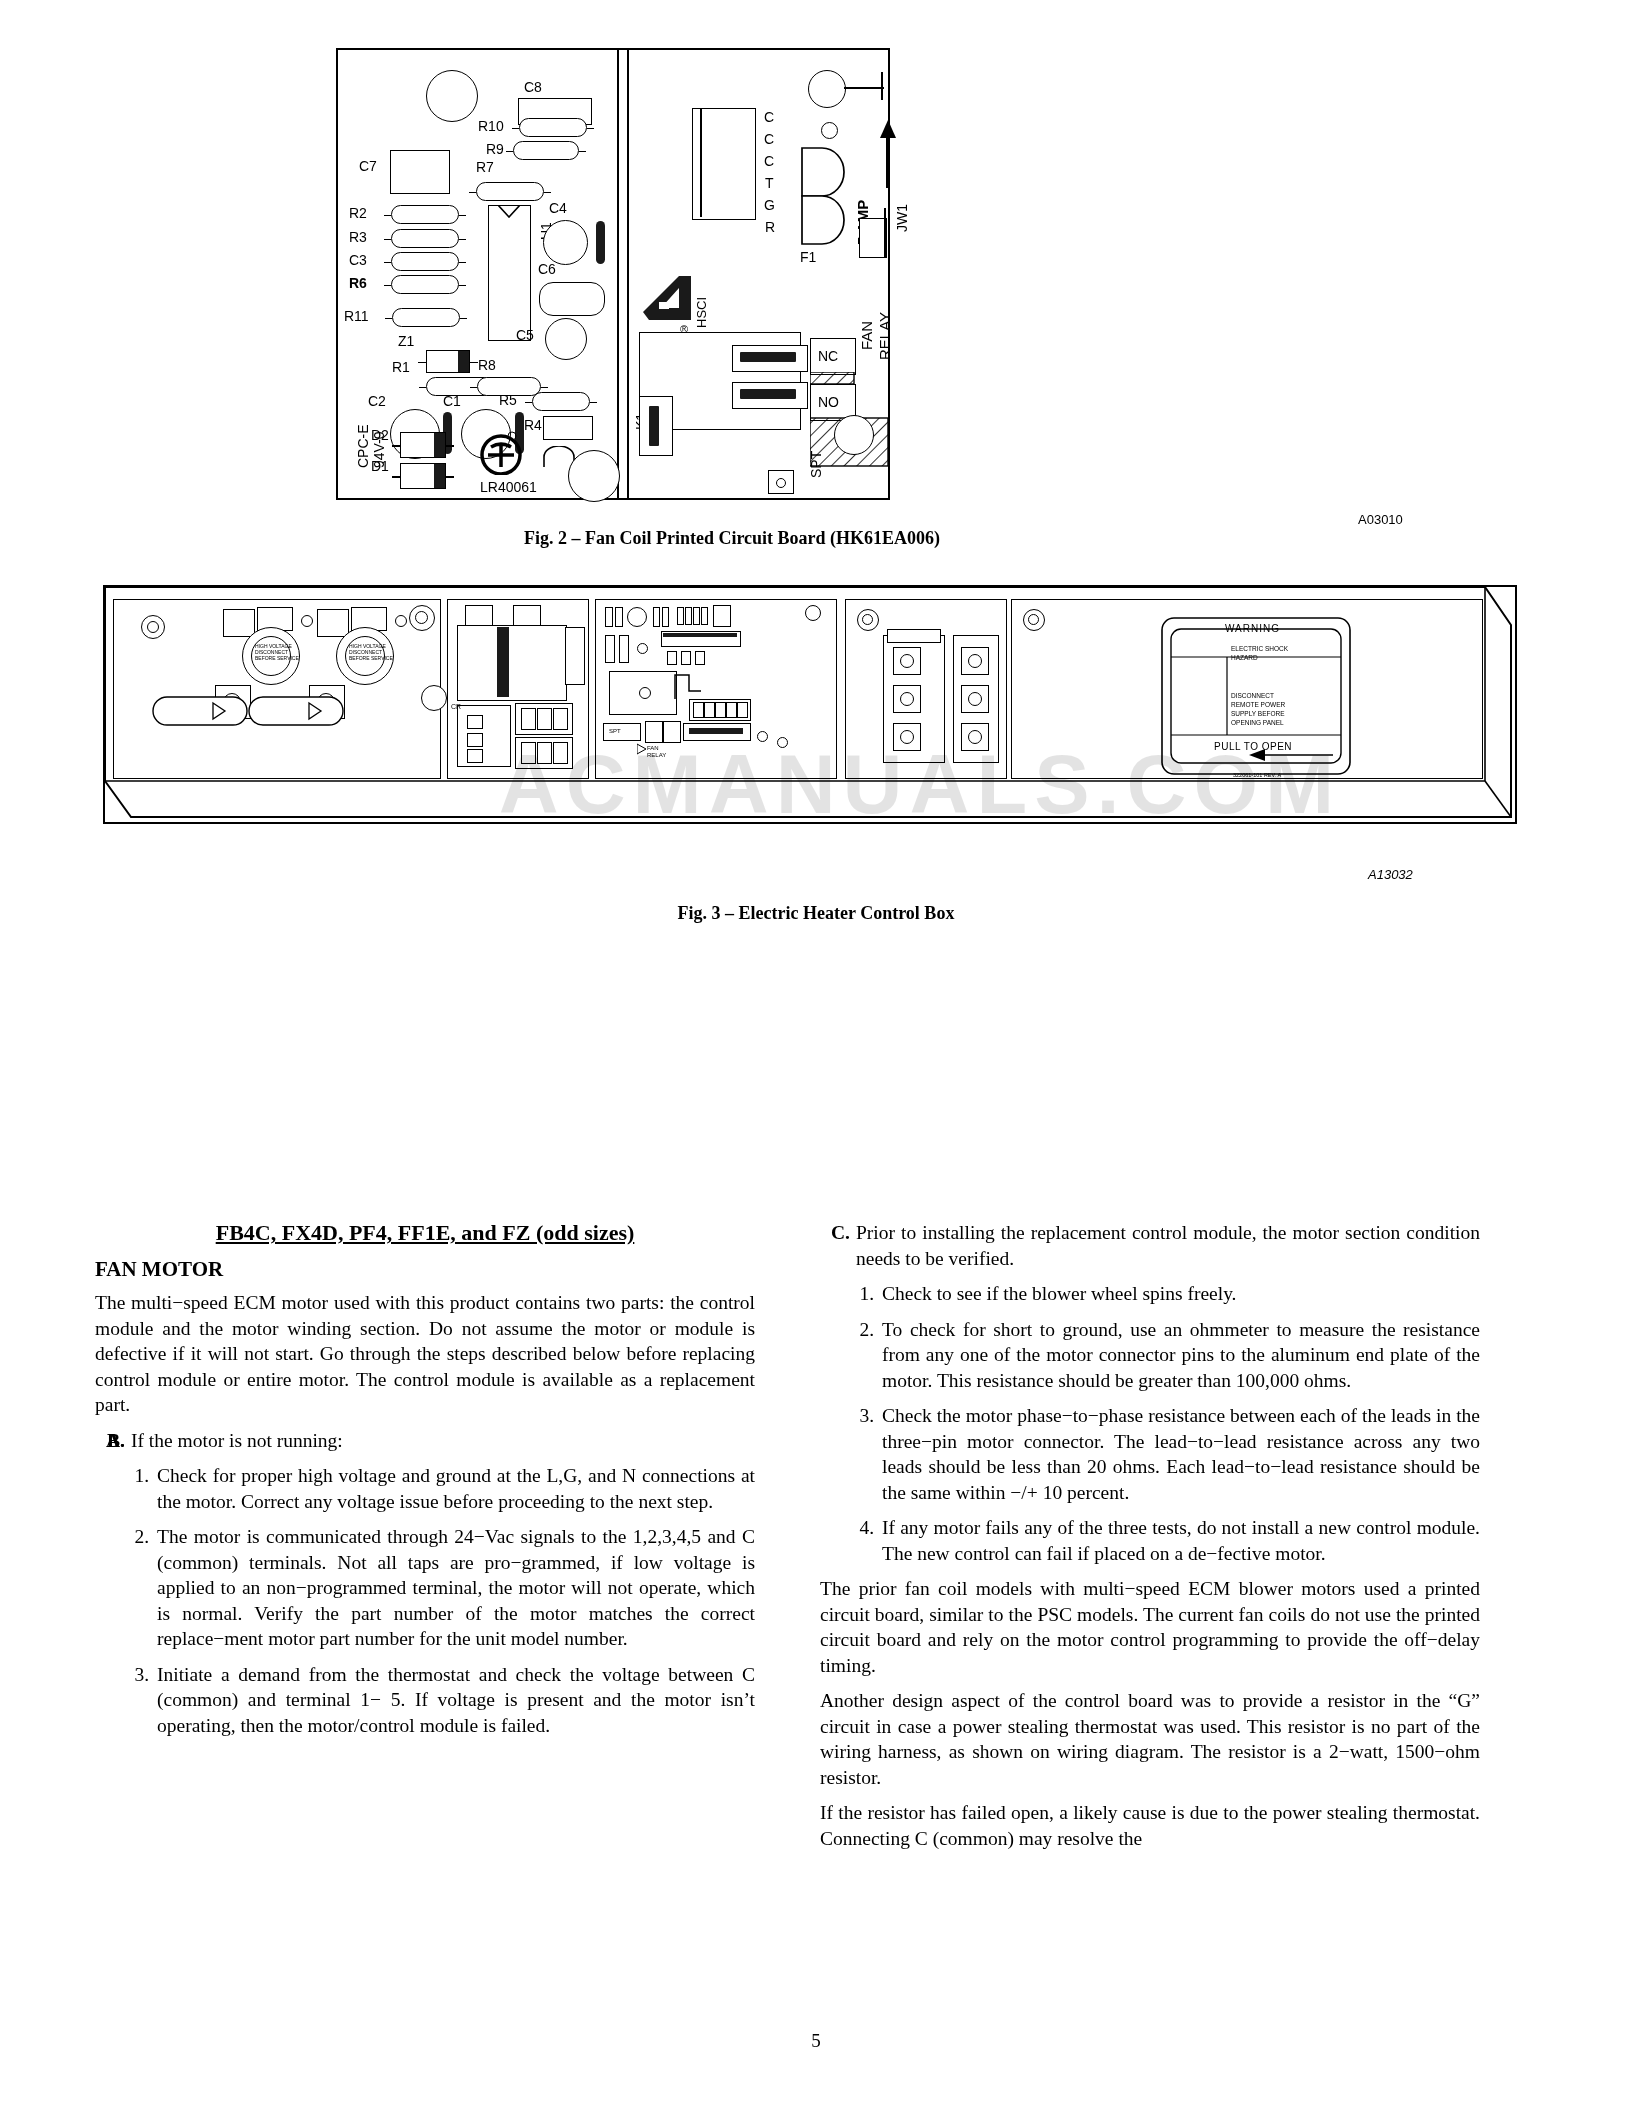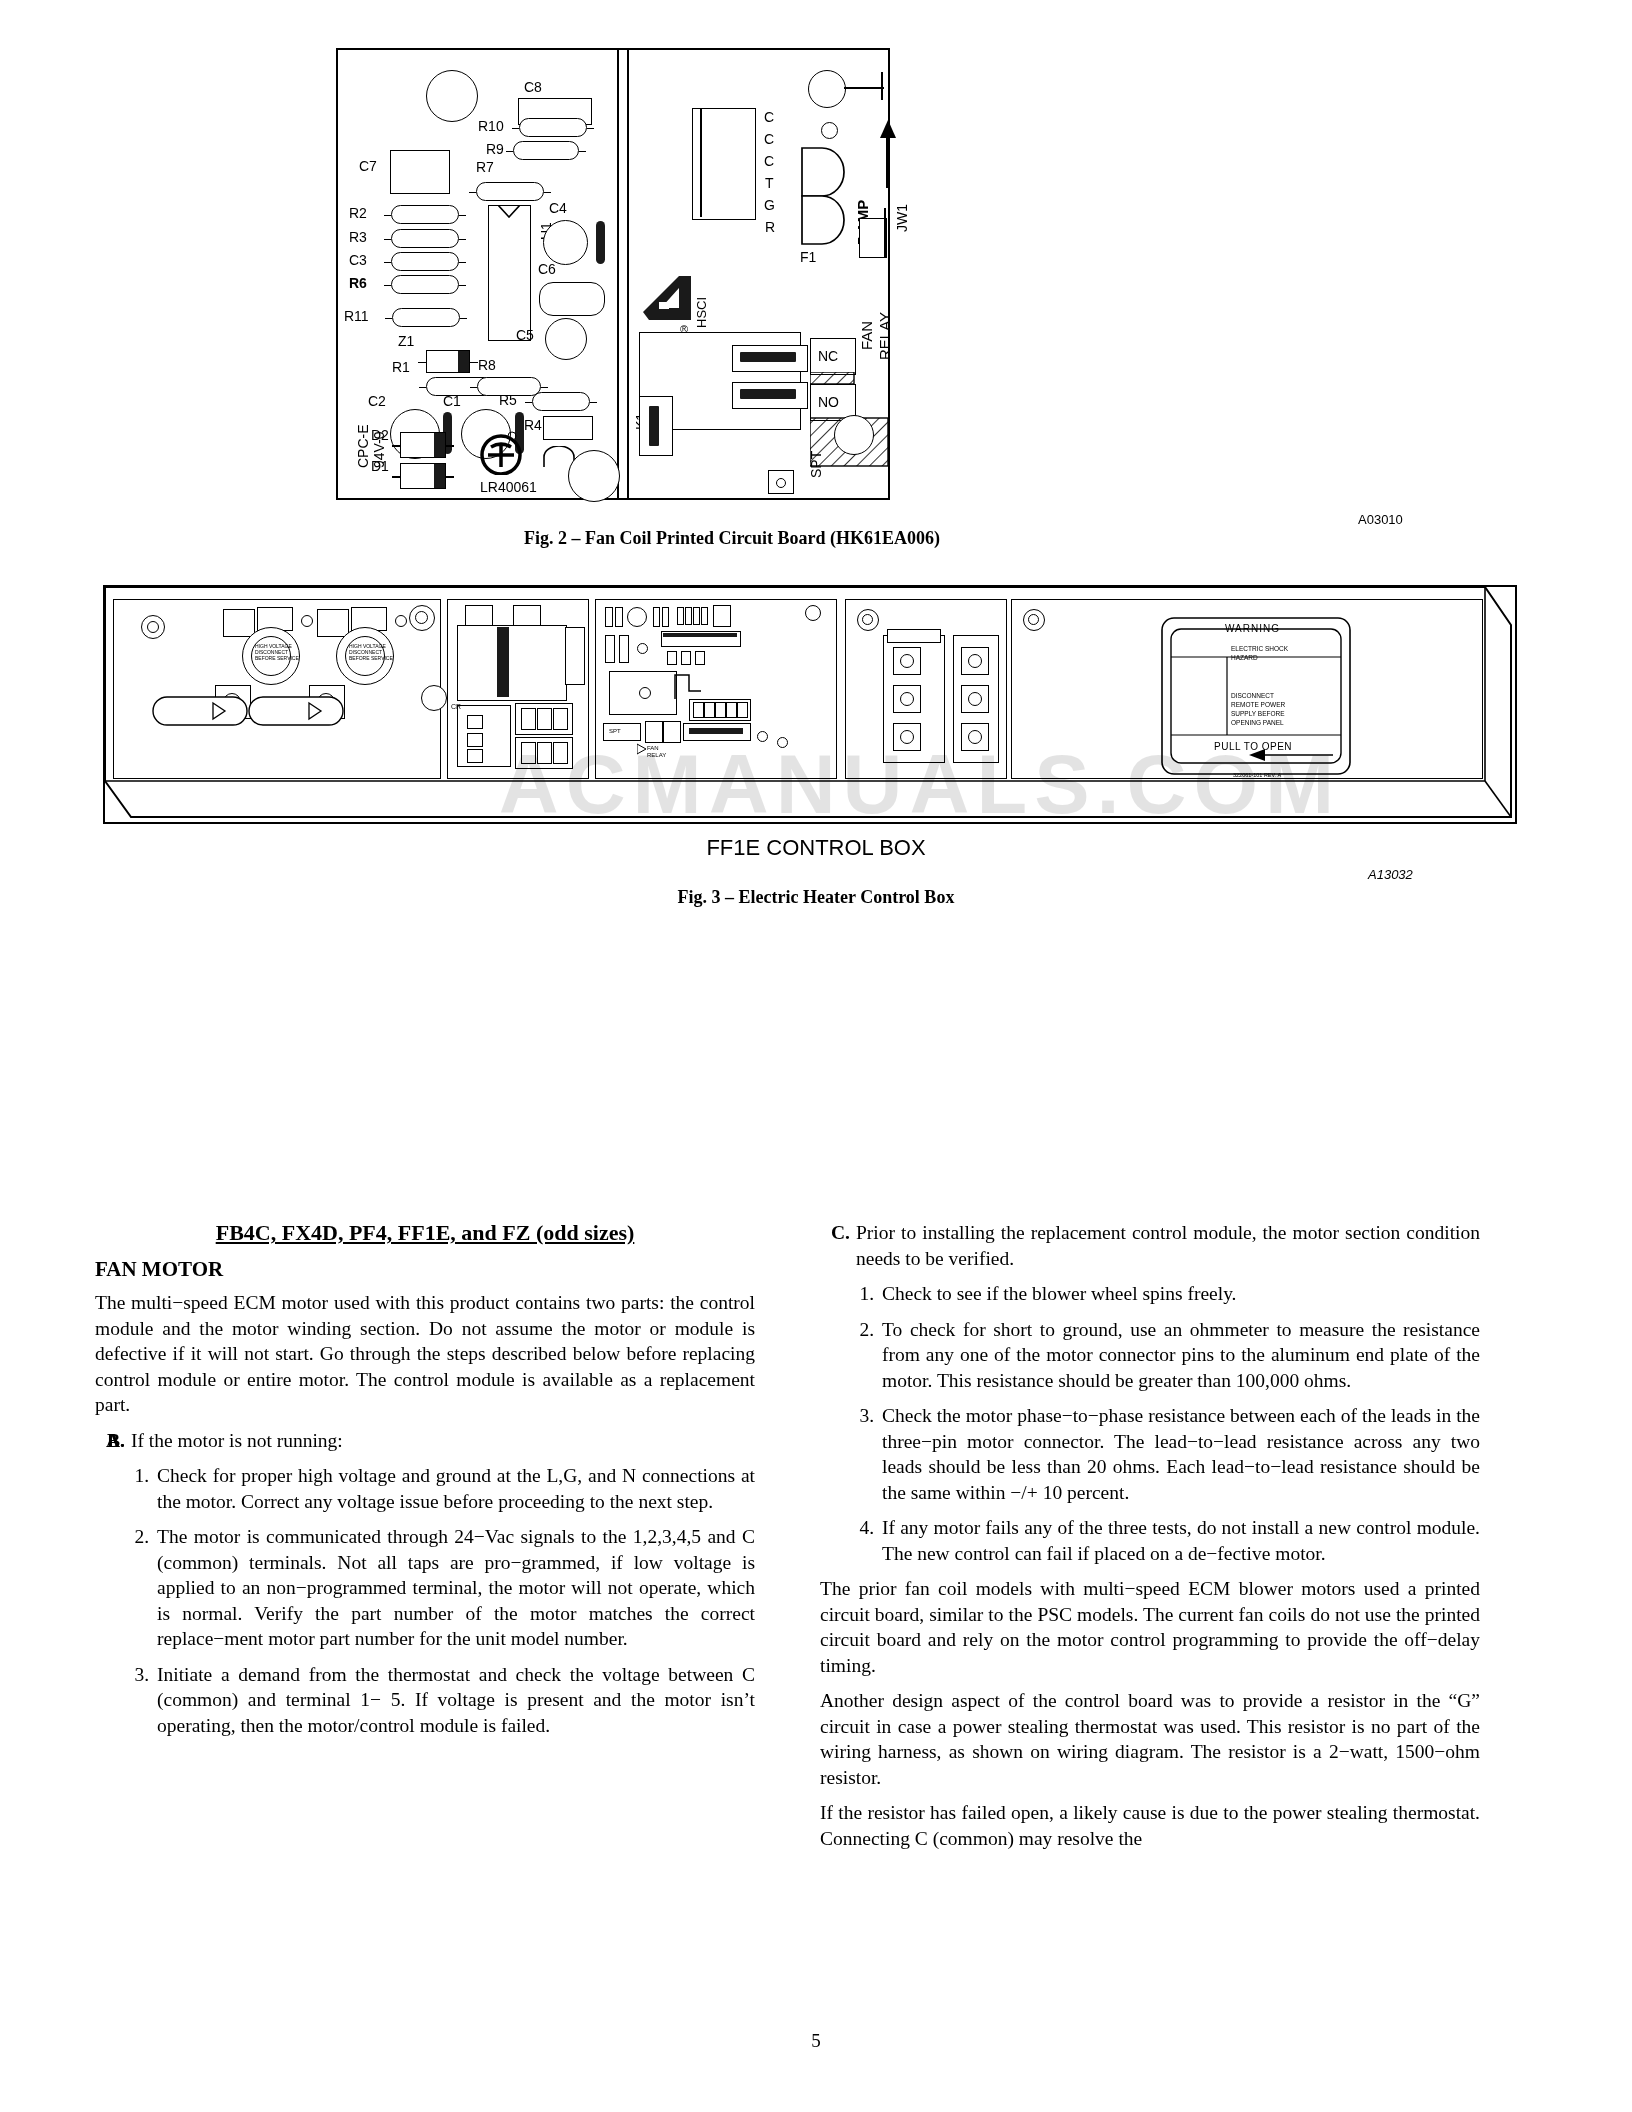--- a/index.html
+++ b/index.html
@@ -392,23 +392,22 @@
       <div class="cb-txt" style="left:1126px;top:105px;font-size:6.5px;line-height:8px;">DISCONNECT</div>
       <div class="cb-txt" style="left:1126px;top:114px;font-size:6.5px;line-height:8px;">REMOTE POWER</div>
       <div class="cb-txt" style="left:1126px;top:123px;font-size:6.5px;line-height:8px;">SUPPLY BEFORE</div>
       <div class="cb-txt" style="left:1126px;top:132px;font-size:6.5px;line-height:8px;">OPENING PANEL</div>
       <div class="cb-txt" style="left:1109px;top:156px;font-size:10px;letter-spacing:0.5px;">PULL TO OPEN</div>
       <div class="cb-txt" style="left:1128px;top:184px;font-size:5.5px;">322061-101 REV. A</div>
 
       <div class="watermark">ACMANUALS.COM</div>
     </div>
 
-    <div class="ffcap" style="left:0;top:260px;">FF1E CONTROL BOX</div>
     <div class="figcode" style="left:1368px;top:292px;font-style:italic;">A13032</div>
-    <div class="figcap" style="left:0;top:312px;">Fig. 3 – Electric Heater Control Box</div>
+    <div class="figcap" style="left:0;top:328px;">Fig. 3 – Electric Heater Control Box</div>
   </div>
 
   <div class="body">
 
     <div class="col colL">
       <h1 class="sect">FB4C, FX4D, PF4, FF1E, and FZ (odd sizes)</h1>
       <h2 class="sub">FAN MOTOR</h2>
       <p class="para">The multi−speed ECM motor used with this product contains two parts: the control module and the motor winding section. Do not assume the motor or module is defective if it will not start. Go through the steps described below before replacing control module or entire motor. The control module is available as a replacement part.</p>
 
       <div class="li">

